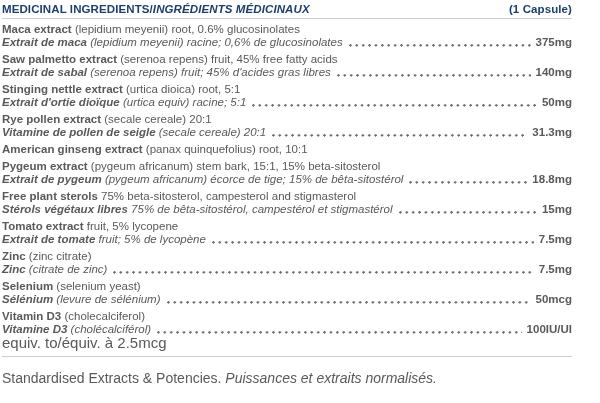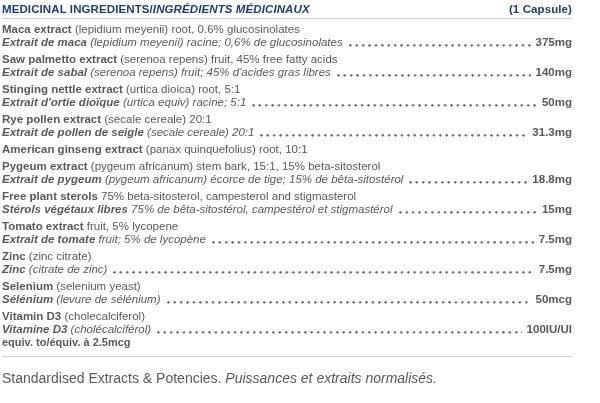--- a/index.html
+++ b/index.html
@@ -26,21 +26,21 @@
   .it { font-style:italic; }
   .line.en { white-space:nowrap; }
   .line.fr { display:flex; align-items:flex-end; }
   .frtext { white-space:nowrap; }
   .leader {
     flex:1 1 auto; height:3px; margin:0 5px 2px 6px; min-width:12px;
     background-image:radial-gradient(circle at 1.4px 1.4px, #6d6e71 1.05px, rgba(0,0,0,0) 1.4px);
     background-size:6.4px 3px; background-repeat:repeat-x; background-position:left bottom;
   }
   .amount { font-weight:bold; white-space:nowrap; }
-  .note { font-size:11px; line-height:13px;font-weight:bold; }
+  .note { font-size:15px; line-height:13px; }
 
   .footer {
     border-top:1px solid #cfcfcf; margin-top:7px; padding-top:14px;
     font-size:14px; line-height:14px;
   }
   .footer .fr-part { font-style:italic; }
 </style>
 </head>
 <body>
 
@@ -80,21 +80,21 @@
       <span class="frtext"><span class="name it">Extrait d'ortie dioïque</span><span class="desc it"> (urtica equiv) racine; 5:1</span></span>
       <span class="leader"></span>
       <span class="amount">50mg</span>
     </div>
 
   </div>
 
   <div class="row">
     <div class="line en"><span class="name">Rye pollen extract</span><span class="desc"> (secale cereale) 20:1</span></div>
     <div class="line fr">
-      <span class="frtext"><span class="name it">Extrait de pollen de seigle</span><span class="desc it"> (secale cereale) 20:1</span></span>
+      <span class="frtext"><span class="name it">Vitamine de pollen de seigle</span><span class="desc it"> (secale cereale) 20:1</span></span>
       <span class="leader"></span>
       <span class="amount">31.3mg</span>
     </div>
 
   </div>
 
   <div class="row">
     <div class="line en"><span class="name">American ginseng extract</span><span class="desc"> (panax quinquefolius) root, 10:1</span></div>
 
   </div>

